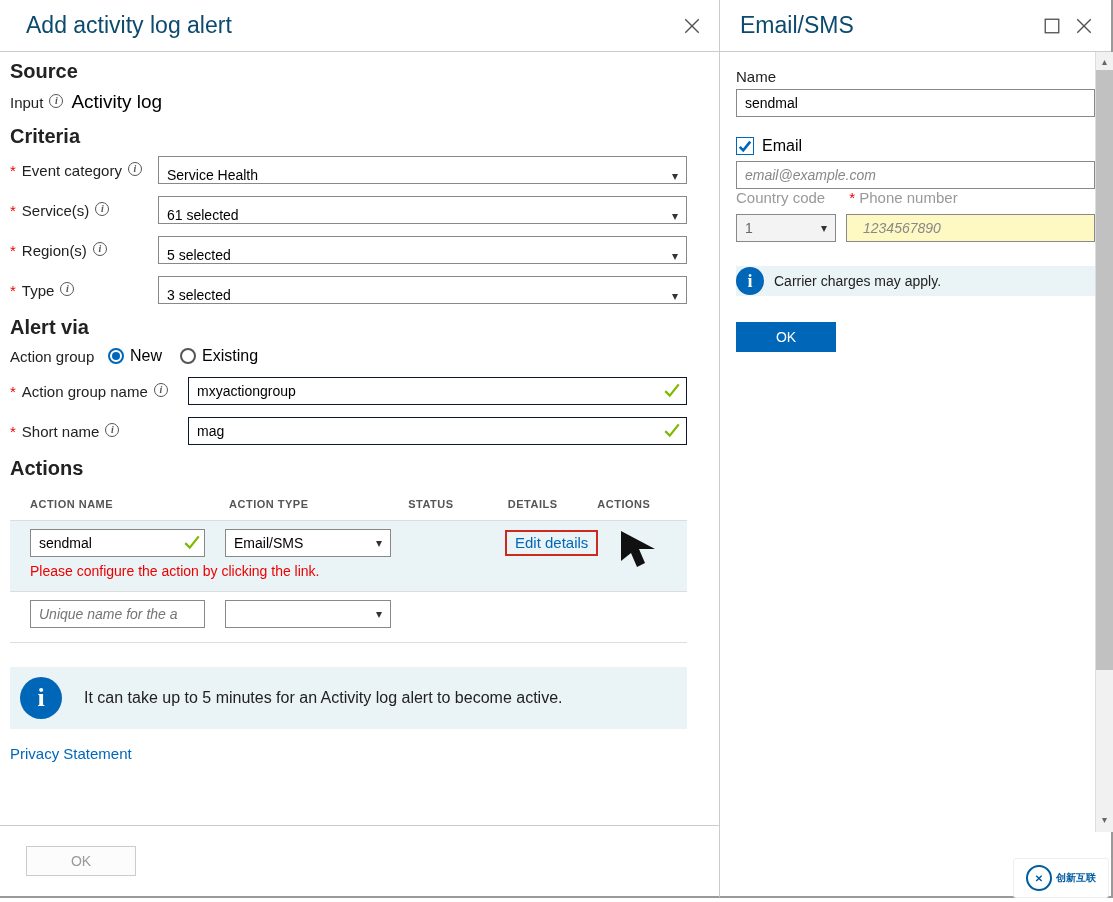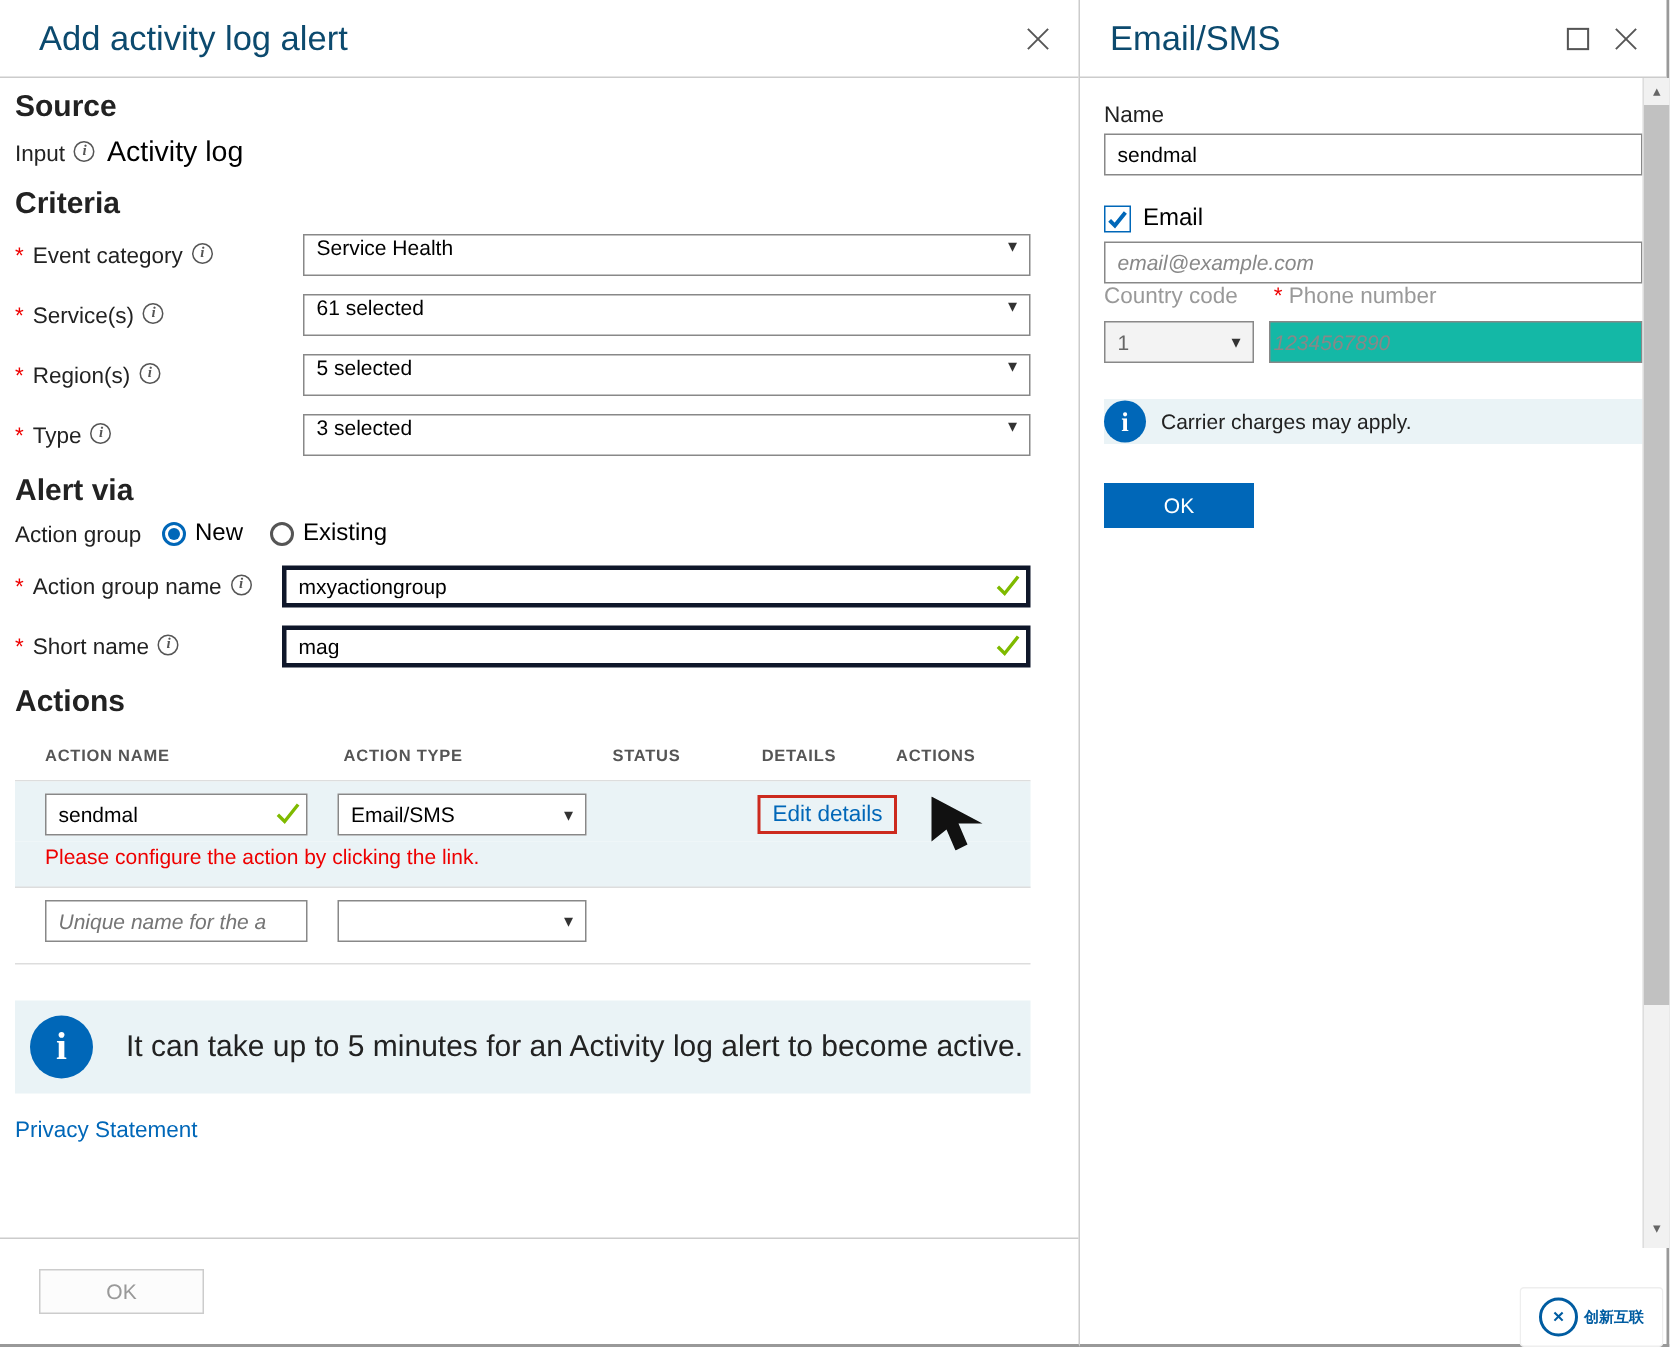--- a/index.html
+++ b/index.html
@@ -22,31 +22,31 @@
   .section-label { font-size: 20px; font-weight: 700; color: #222; margin: 8px 0 8px 0; }
   
   .form-row { display: flex; align-items: center; margin-bottom: 12px; }
   .form-label { display: flex; align-items: flex-start; gap: 6px; font-size: 15px; color: #222; }
   .required { color: #e00; font-size: 15px; }
   .info-icon { display: inline-flex; width: 14px; height: 14px; border: 1px solid #555; border-radius: 50%; align-items: center; justify-content: center; font-size: 10px; font-weight: bold; color: #555; font-family: serif; font-style: italic;}
   
   .label-col { width: 148px; flex-shrink: 0; }
   .label-col-w { width: 178px; flex-shrink: 0; }
   
-  .dropdown, .text-input { height: 28px; border: 1px solid #888; background: #fff; padding: 0 8px; font-size: 14px; display: flex; align-items: flex-start; justify-content: space-between; cursor: pointer; margin-left: 44px; }
+  .dropdown, .text-input { height: 28px; border: 1px solid #888; background: #fff; padding: 0 8px; font-size: 14px; display: flex; align-items: flex-end; justify-content: space-between; cursor: pointer; }
   .dropdown-chevron { font-size: 12px; color: #333; }
   
   .radio-group { display: flex; gap: 18px; align-items: center; }
   .radio { display: flex; align-items: center; gap: 6px; cursor: pointer; }
   .radio-circle { width: 16px; height: 16px; border: 2px solid #555; border-radius: 50%; display: flex; align-items: center; justify-content: center; }
   .radio-circle.checked { border-color: #0067b8; }
   .radio-circle.checked::after { content: ''; width: 8px; height: 8px; background: #0067b8; border-radius: 50%; }
   
   .validated-input { position: relative; flex: 1; }
-  .validated-input input { width: 100%; height: 28px; border: 3px solid #0f172a; padding: 0 28px 0 8px; font-size: 14px; }
+  .validated-input input { width: 100%; height: 28px; border: 1px solid #0f172a; padding: 0 28px 0 8px; font-size: 14px; }
   .check-mark { position: absolute; right: 6px; top: 4px; width: 18px; height: 18px; color: #7fba00; }
   
   .table-head { display: flex; padding: 10px 10px 10px 20px; font-size: 11px; font-weight: 600; color: #555; letter-spacing: 0.5px; border-bottom: 1px solid #ddd; }
   .col-name { width: 200px; }
   .col-type { width: 180px; }
   .col-status { width: 100px; }
   .col-details { width: 90px; }
   .col-actions { width: 80px; }
   
   .action-row { display: flex; align-items: center; padding: 8px 10px 4px 20px; background: #eaf3f6; gap: 10px; position: relative;}
@@ -55,42 +55,42 @@
   .action-row .type-sel { width: 166px; height: 28px; border: 1px solid #888; display:flex; align-items:center; justify-content:space-between; padding: 0 8px; font-size:14px; background:#fff;}
   .edit-link-wrap { border: 2px solid #cc2a1e; padding: 2px 8px; }
   .edit-link { color: #0067b8; font-size: 15px; cursor: pointer; }
   .cursor-arrow { position:absolute; right: 18px; top: 10px;}
   
   .row-msg { padding: 2px 10px 12px 20px; background: #eaf3f6; color: #e00; font-size: 14px; border-bottom: 1px solid #ddd;}
   
   .info-banner { display: flex; align-items: center; background: #eaf3f6; margin-top: 24px; height: 62px;}
   .info-banner .ico-box { width: 62px; height: 62px; display:flex; align-items:center; justify-content:center;}
   .info-big { width: 42px; height: 42px; border-radius: 50%; background: #0067b8; color: #fff; display:flex; align-items:center; justify-content:center; font-size: 26px; font-weight:bold; font-family: serif;}
-  .info-banner-text { font-size: 20px; color: #222; padding-left: 12px; text-align: right;}
+  .info-banner-text { font-size: 16px; color: #222; padding-left: 12px; text-align: right;}
   
   .privacy-row { padding: 16px 0 10px 0;}
   .privacy-row a { color: #0067b8; font-size: 15px; text-decoration: none;}
   
   .footer { border-top: 1px solid #ccc; padding: 20px 26px; }
   .ok-btn-disabled { width: 110px; height: 30px; border: 1px solid #ccc; background: #fcfcfc; color: #999; font-size: 14px; display:flex; align-items:center; justify-content:center;}
   
   
   .right-body { padding: 16px 16px 0 16px; }
   .field-label { font-size: 15px; color: #222; margin-bottom: 4px; display: block;}
   .full-input { width: 100%; height: 28px; border: 1px solid #888; padding: 0 8px; font-size: 14px; }
   .full-input::placeholder { color: #888; font-style: italic; }
   
   .chk-row { display:flex; align-items:center; gap: 8px; margin: 20px 0 6px 0;}
   .chk-box { width: 18px; height: 18px; border: 1px solid #555; display:flex; align-items:center; justify-content:center; background:#fff;}
   .chk-box.checked { background:#fff; }
   .chk-box.checked svg { width: 14px; height: 14px; color: #0067b8;}
   
   .two-col { display:flex; gap: 10px; margin-top: 4px;}
   .country-sel { width: 100px; height: 28px; border: 1px solid #888; background:#f3f3f3; display:flex; align-items:center; justify-content:space-between; padding:0 8px; font-size:14px; color:#666;}
-  .phone-inp { flex:1; height:28px; border:1px solid #888; background:#14b8a6; padding:0 2px; font-size:14px; }
+  .phone-inp { flex:1; height:28px; border:1px solid #888; background:#fef9c3; padding:0 16px; font-size:14px; }
   .phone-inp::placeholder { color:#888; font-style:italic;}
   .disabled-label { color: #999; }
   
   .carrier-banner { display:flex; align-items:center; background:#eaf3f6; margin-top: 24px; height: 30px;}
   .carrier-banner .ico { width:28px; height:28px; background:#0067b8; border-radius:50%; color:#fff; display:flex; align-items:center; justify-content:center; font-family:serif; font-weight:bold; font-size:18px;}
   .carrier-banner-text { font-size: 14px; color:#222; padding-left: 10px;}
   
   .ok-btn-primary { width: 100px; height: 30px; background:#0067b8; color:#fff; border:none; font-size:14px; margin-top: 26px; cursor:pointer;}
   
   .left-content-inner{ padding-right: 22px; }

